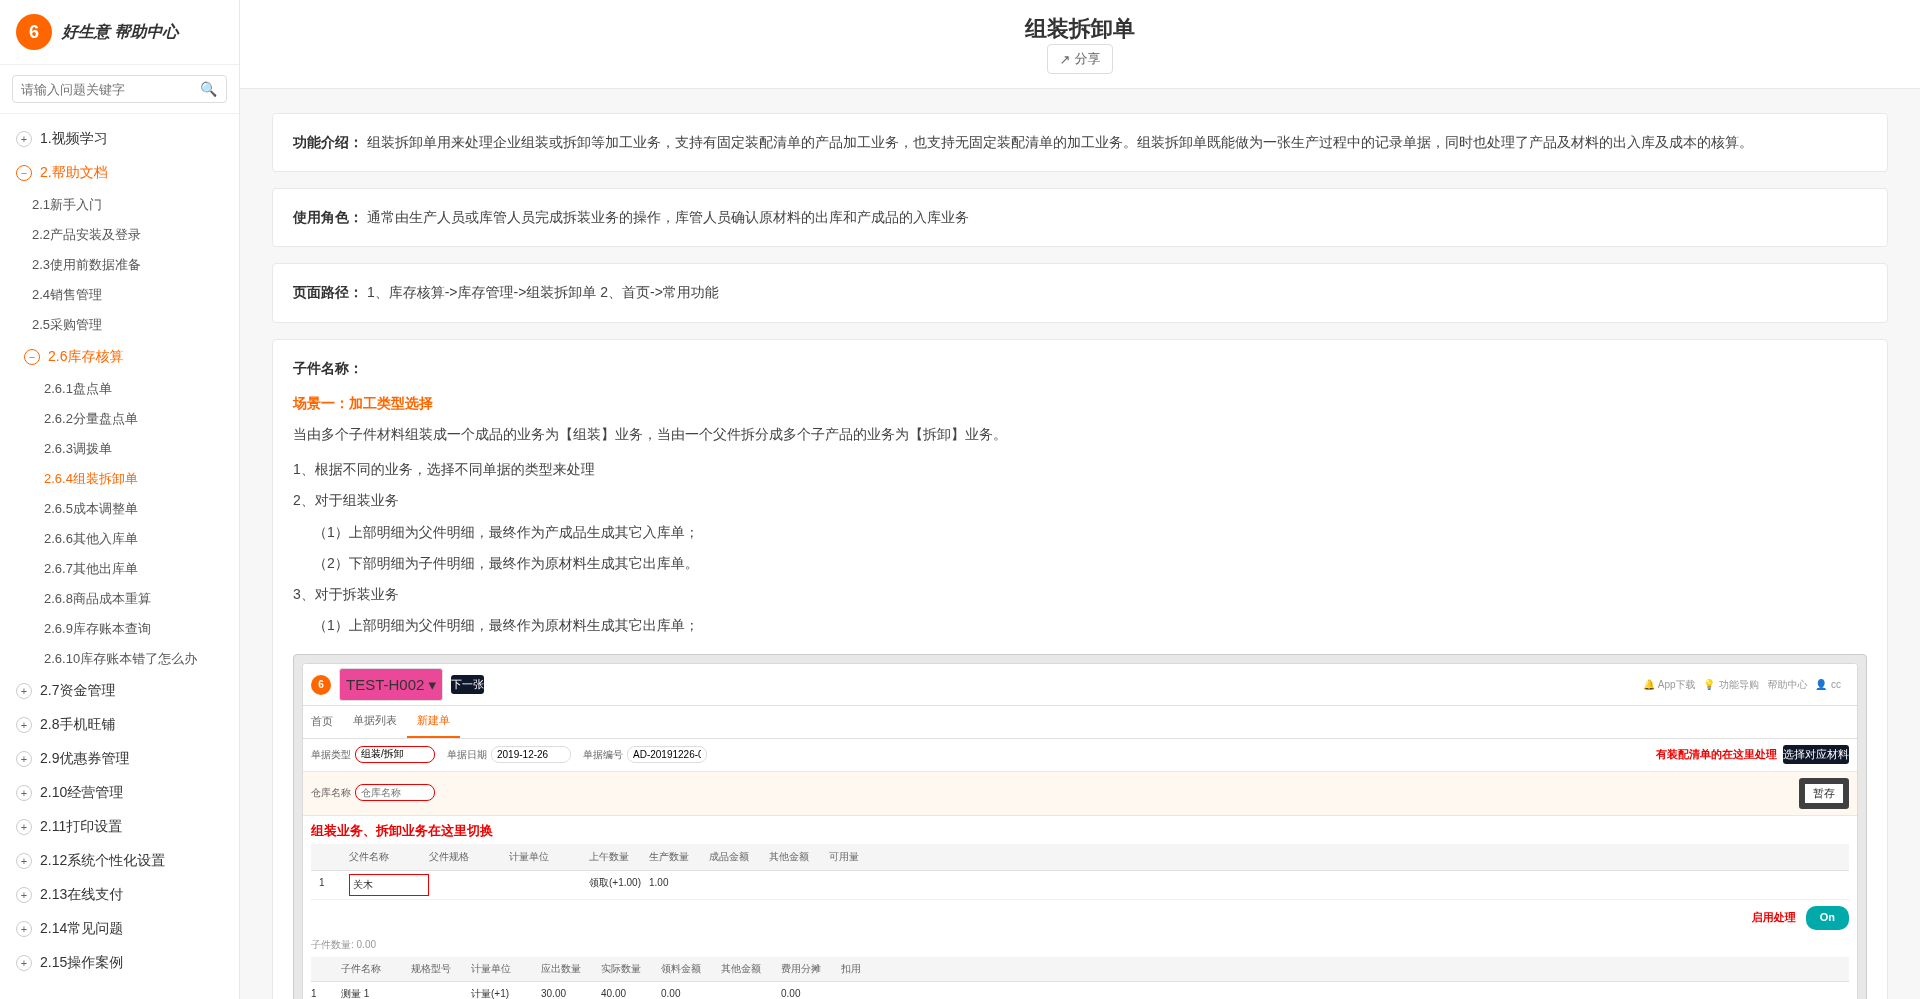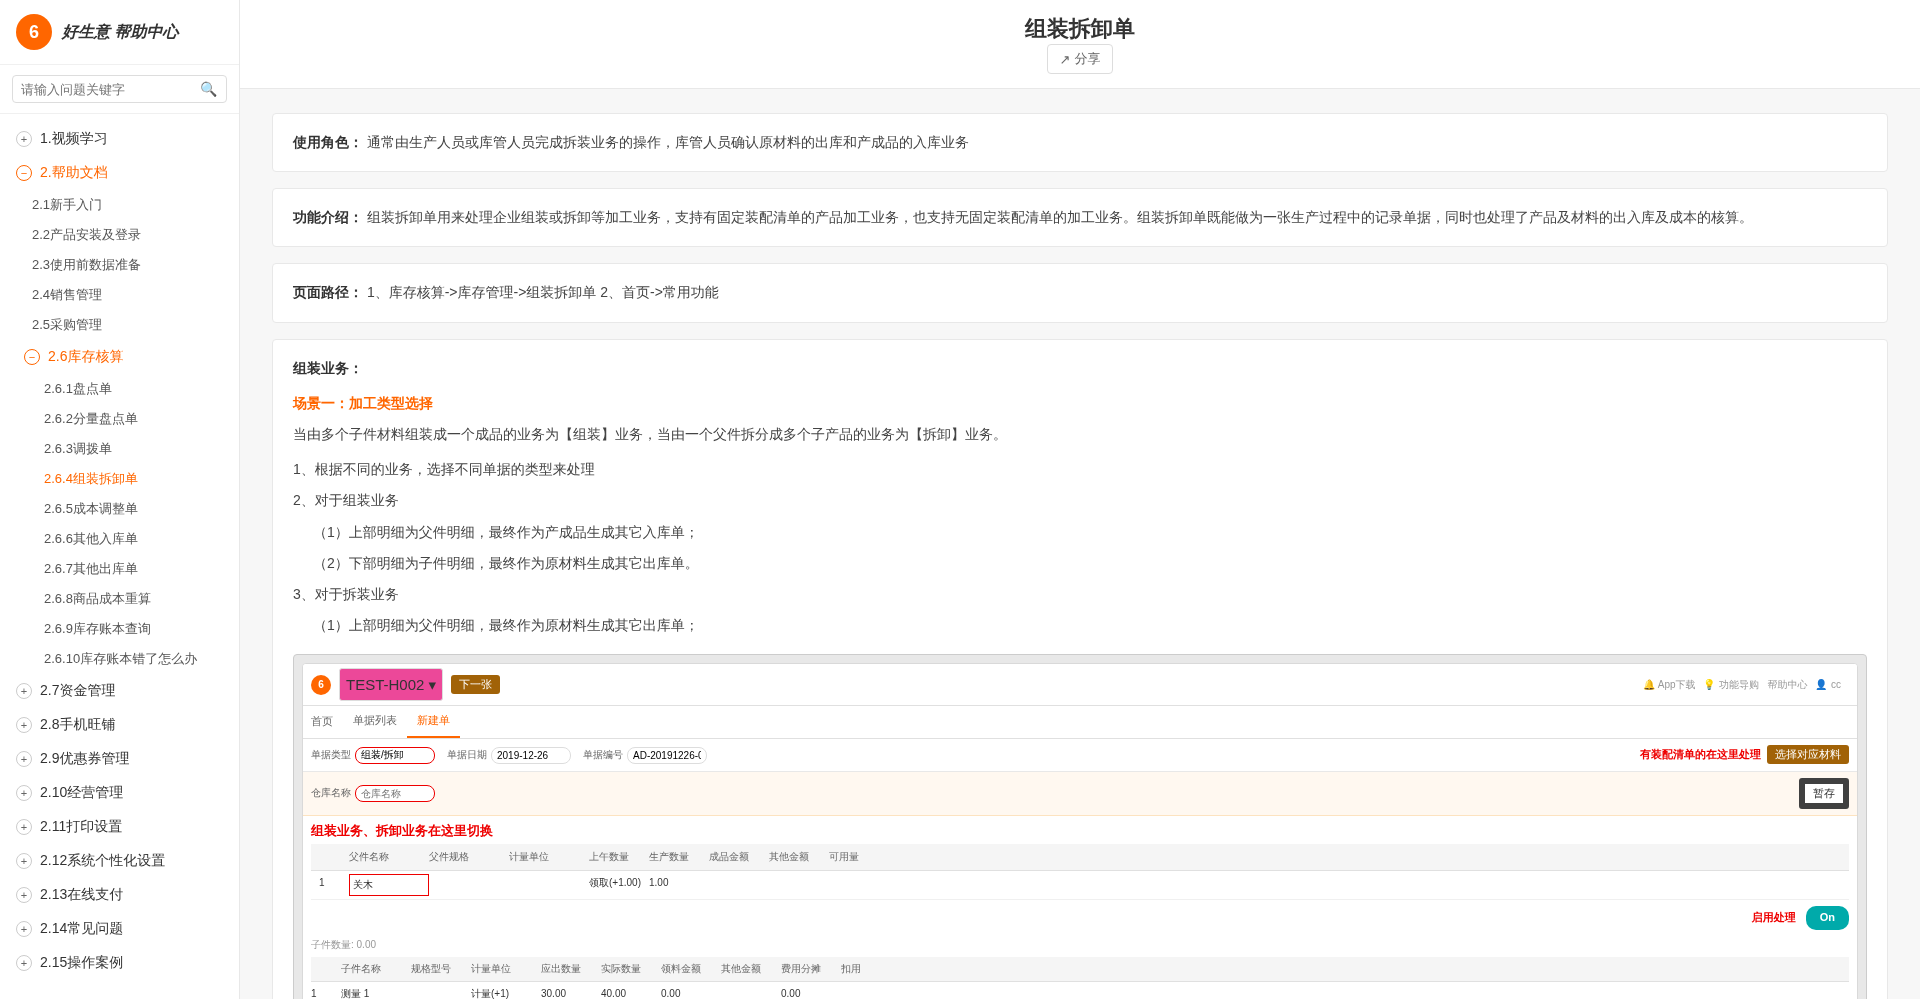--- a/index.html
+++ b/index.html
@@ -221,25 +221,25 @@
     .app-org-select {
       background: #ec4899;
       border: 1px solid #ddd;
       border-radius: 3px;
       padding: 2px 6px;
       font-size: 15px;
       color: #333;
     }
     .app-topbar-mid { flex: 1; display: flex; align-items: center; gap: 6px; }
     .app-btn-orange {
-      background: #a16207;
+      background: #0f172a;
       color: #fff;
       border: none;
       border-radius: 3px;
-      padding: 2px 8px;
+      padding: 2px 0;
       font-size: 11px;
       cursor: pointer;
     }
     .app-btn-white {
       background: #fff;
       color: #333;
       border: 6px solid #404040;
       border-radius: 3px;
       padding: 2px 8px;
       font-size: 11px;
@@ -266,21 +266,21 @@
     .app-form-area {
       padding: 6px 8px;
       display: flex;
       gap: 12px;
       align-items: center;
       border-bottom: 1px solid #e8e8e8;
       flex-wrap: wrap;
     }
     .form-field {
       display: flex;
-      align-items: flex-end;
+      align-items: flex-start;
       gap: 4px;
       font-size: 10px;
       color: #666;
     }
     .form-field input {
       border: 1px solid #ddd;
       border-radius: 8px;
       padding: 2px 5px;
       font-size: 10px;
       width: 80px;
@@ -434,36 +434,36 @@
     <h1 class="main-title">组装拆卸单</h1>
     <div class="share-btn">
       <span>↗</span>
       <span>分享</span>
     </div>
   </div>
 
   <div class="main-body">
 
     <div class="content-card">
+      <span class="label-bold">功能介绍：</span>
+      <span>组装拆卸单用来处理企业组装或拆卸等加工业务，支持有固定装配清单的产品加工业务，也支持无固定装配清单的加工业务。组装拆卸单既能做为一张生产过程中的记录单据，同时也处理了产品及材料的出入库及成本的核算。</span>
+    </div>
+
+    <div class="content-card">
       <span class="label-bold">使用角色：</span>
       <span>通常由生产人员或库管人员完成拆装业务的操作，库管人员确认原材料的出库和产成品的入库业务</span>
-    </div>
-
-    <div class="content-card">
-      <span class="label-bold">功能介绍：</span>
-      <span>组装拆卸单用来处理企业组装或拆卸等加工业务，支持有固定装配清单的产品加工业务，也支持无固定装配清单的加工业务。组装拆卸单既能做为一张生产过程中的记录单据，同时也处理了产品及材料的出入库及成本的核算。</span>
     </div>
 
     <div class="content-card">
       <span class="label-bold">页面路径：</span>
       <span>1、库存核算-&gt;库存管理-&gt;组装拆卸单  2、首页-&gt;常用功能</span>
     </div>
 
     <div class="content-card">
-      <div class="section-heading">组装业务：</div>
+      <div class="section-heading">子件名称：</div>
       <div class="scene-title">场景一：加工类型选择</div>
       <p style="margin-bottom:10px;">当由多个子件材料组装成一个成品的业务为【组装】业务，当由一个父件拆分成多个子产品的业务为【拆卸】业务。</p>
       <div class="op-steps">
         <p>1、根据不同的业务，选择不同单据的类型来处理</p>
         <p>2、对于组装业务</p>
         <p class="sub-item">（1）上部明细为父件明细，最终作为产成品生成其它入库单；</p>
         <p class="sub-item">（2）下部明细为子件明细，最终作为原材料生成其它出库单。</p>
         <p>3、对于拆装业务</p>
         <p class="sub-item">（1）上部明细为父件明细，最终作为原材料生成其它出库单；</p>
       </div>

